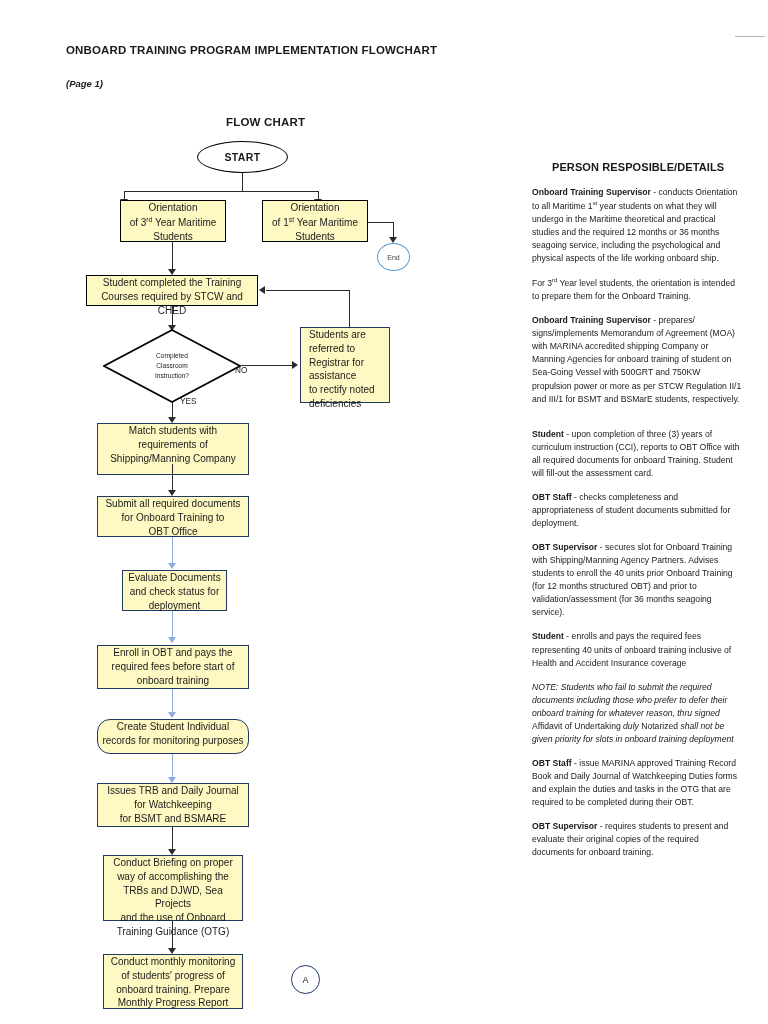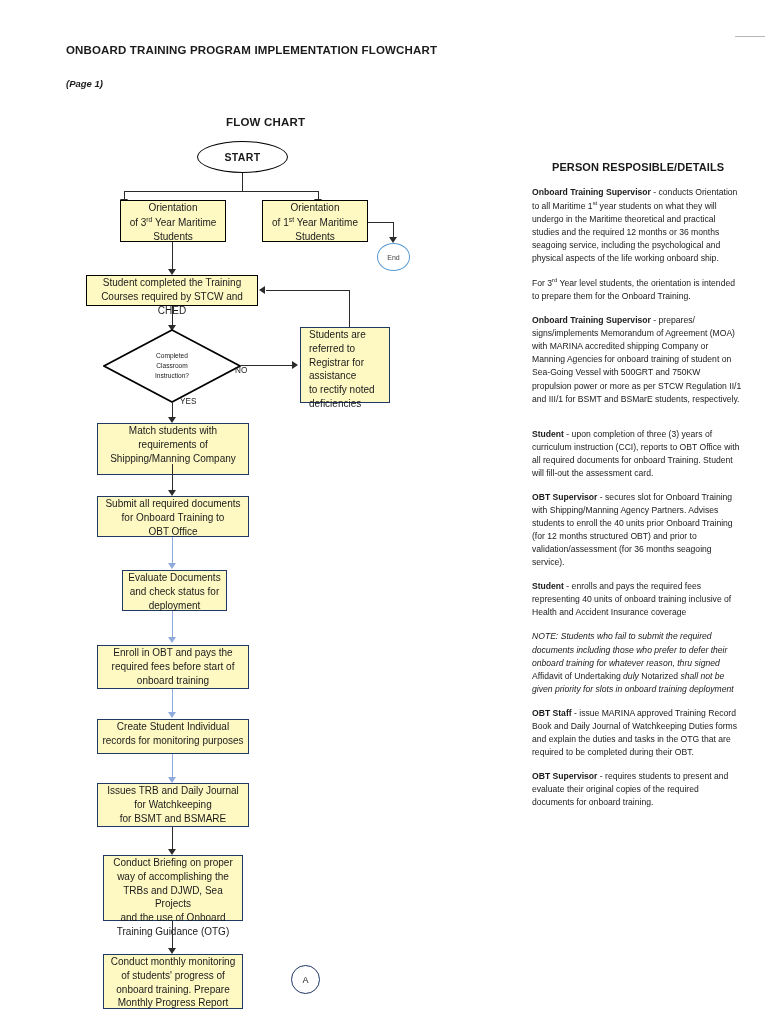--- a/index.html
+++ b/index.html
@@ -302,21 +302,21 @@
     <div class="lines">
       <div>Enroll in OBT and pays the</div>
       <div>required fees before start of</div>
       <div>onboard training</div>
     </div>
   </div>
 
   <div class="ln ln-v ln-blue" style="left:172px; top:689px; height:25px;"></div>
   <div class="arrow arrow-down-blue" style="left:168px; top:712px;"></div>
 
-  <div class="node box-navy" style="left:97px; top:719px; width:152px; height:35px;">
+  <div class="node box-navy" style="left:97px; top:719px; width:152px; height:35px;border-radius:13px;">
     <div class="lines">
       <div>Create Student Individual</div>
       <div>records for monitoring purposes</div>
     </div>
   </div>
 
   <div class="ln ln-v ln-blue" style="left:172px; top:754px; height:25px;"></div>
   <div class="arrow arrow-down-blue" style="left:168px; top:777px;"></div>
 
   <div class="node box-navy" style="left:97px; top:783px; width:152px; height:44px;">
@@ -357,20 +357,21 @@
   <div class="details">
 
     <p><span class="role">Onboard Training Supervisor</span><span> - conducts Orientation to all Maritime 1<span class="sup">st</span> year students on what they will undergo in the Maritime theoretical and practical studies and the required 12 months or 36 months seagoing service, including the psychological and physical aspects of the life working onboard ship.</span></p>
 
     <p><span>For 3<span class="sup">rd</span> Year level students, the orientation is intended to prepare them for the Onboard Training.</span></p>
 
     <p><span class="role">Onboard Training Supervisor</span><span> - prepares/ signs/implements Memorandum of Agreement (MOA) with MARINA accredited shipping Company or Manning Agencies for onboard training of student on Sea-Going Vessel with 500GRT and 750KW propulsion power or more as per STCW Regulation II/1 and III/1 for BSMT and BSMarE students, respectively.</span></p>
 
     <p style="margin-top:22px;"><span class="role">Student</span><span> - upon completion of three (3) years of curriculum instruction (CCI), reports to OBT Office with all required documents for onboard Training. Student   will fill-out the assessment card.</span></p>
 
+    <p><span class="role">OBT Staff</span><span> - checks completeness and appropriateness of student documents submitted for deployment.</span></p>
 
     <p><span class="role">OBT Supervisor</span><span> - secures slot for Onboard Training with Shipping/Manning Agency Partners.  Advises students to enroll the 40 units prior Onboard Training (for 12 months structured OBT) and prior to validation/assessment (for 36 months seagoing service).</span></p>
 
     <p><span class="role">Student</span><span> - enrolls and pays the required fees representing 40 units of onboard training inclusive of Health and Accident Insurance coverage</span></p>
 
     <p class="ital"><span>NOTE:  Students who fail to submit the required documents including those who prefer to defer their onboard training for whatever reason, thru signed </span><span style="font-style:normal;">Affidavit of Undertaking </span><span>duly </span><span style="font-style:normal;">Notarized </span><span>shall not be given priority for slots in onboard training deployment</span></p>
 
     <p><span class="role">OBT Staff</span><span> - issue MARINA approved Training Record Book and Daily Journal of Watchkeeping Duties forms and explain the duties and tasks in the OTG that are required to be completed during their OBT.</span></p>
 
     <p><span class="role">OBT Supervisor</span><span> - requires students to present and evaluate their original copies of the required documents for onboard training.</span></p>

